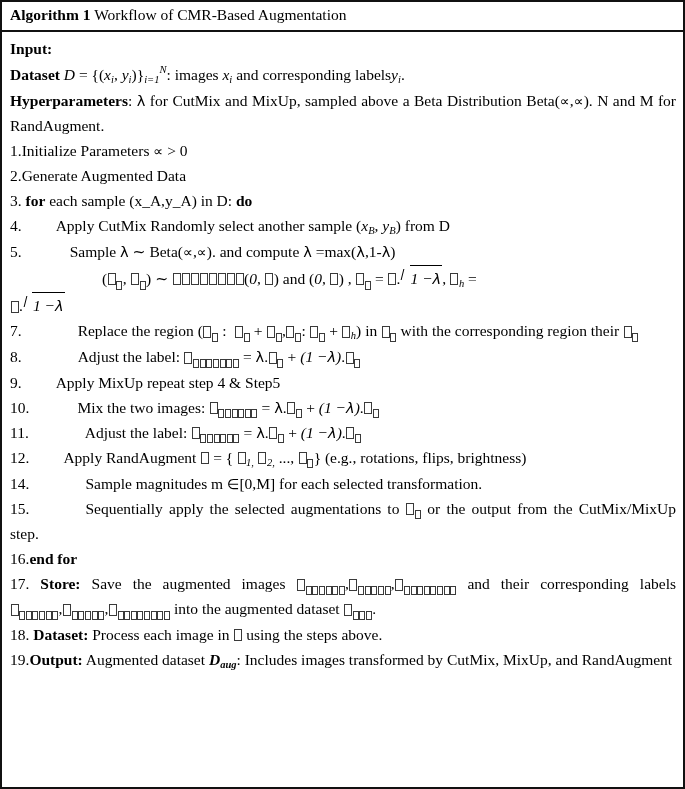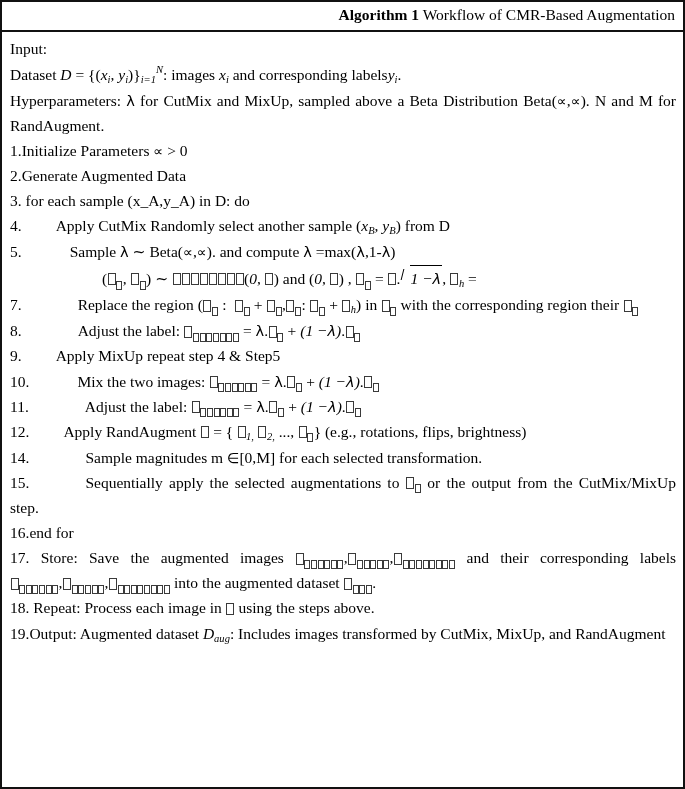--- a/index.html
+++ b/index.html
@@ -26,21 +26,20 @@
     flex-direction: column;
   }
 
   .algo-header {
     box-sizing: border-box;
     padding: 3px 8px 4px 8px;
     border-bottom: 2px solid #111111;
     font-size: 15.5px;
     line-height: 1.35;
     white-space: nowrap;
-    text-align: right;
   }
   .algo-header .algo-name {
     font-weight: bold;
   }
 
   .algo-body {
     box-sizing: border-box;
     padding: 4px 7px 4px 8px;
     font-size: 15.5px;
     line-height: 1.62;
@@ -51,21 +50,21 @@
     display: block;
     text-align: justify;
     text-justify: inter-word;
     margin: 0;
     padding: 0;
   }
   .line.nojust {
     text-align: left;
   }
 
-  b, .bold { font-weight: normal; }
+  b, .bold { font-weight: bold; }
   .ital { font-style: italic; }
 
   
   .mi {
     font-family: "Liberation Serif", "DejaVu Serif", serif;
     font-style: italic;
   }
   .sub {
     font-size: 0.68em;
     vertical-align: -0.28em;
@@ -215,20 +214,23 @@
     <div class="line">
       <span class="ind5"></span><span class="nb">(<span class="tofu"></span><span class="tofu s"></span>,&nbsp;<span class="tofu"></span><span class="tofu s"></span>)</span>
       <span class="tilde">~</span>
       <span class="nb"><span class="tofu"></span><span class="tofu"></span><span class="tofu"></span><span class="tofu"></span><span class="tofu"></span><span class="tofu"></span><span class="tofu"></span><span class="tofu"></span>(<span class="ital">0</span>,&nbsp;<span class="tofu"></span>)</span>
       <span>and</span>
       <span class="nb">(<span class="ital">0</span>,&nbsp;<span class="tofu"></span>)</span> ,
       <span class="nb"><span class="tofu"></span><span class="tofu s"></span> = <span class="tofu"></span>.<span class="sqrt"><span class="rad"><span class="ital">1</span>&nbsp;<span>−</span><span class="lam">λ</span></span></span>,</span>
       <span class="nb"><span class="tofu"></span><span class="sub">h</span> =</span>
     </div>
 
+    <div class="line nojust">
+      <span class="nb"><span class="tofu"></span>.<span class="sqrt"><span class="rad"><span class="ital">1</span>&nbsp;<span>−</span><span class="lam">λ</span></span></span></span>
+    </div>
 
     <div class="line">
       <span>7.</span><span class="ind3"></span><span>Replace the region (</span><span class="nb"><span class="tofu"></span><span class="tofu s"></span>&nbsp;:&nbsp; <span class="tofu"></span><span class="tofu s"></span> + <span class="tofu"></span><span class="tofu s"></span>,</span><span class="nb"><span class="tofu"></span><span class="tofu s"></span>:&nbsp;<span class="tofu"></span><span class="tofu s"></span> + <span class="tofu"></span><span class="sub">h</span>)</span>
       <span>in</span>
       <span class="nb"><span class="tofu"></span><span class="tofu s"></span></span>
       <span>with the corresponding region their</span>
       <span class="nb"><span class="tofu"></span><span class="tofu s"></span></span>
     </div>
 
     <div class="line nojust">
@@ -278,21 +280,21 @@
       <span>Save the augmented images</span>
       <span class="nb"><span class="tofu"></span><span class="tofu s"></span><span class="tofu s"></span><span class="tofu s"></span><span class="tofu s"></span><span class="tofu s"></span><span class="tofu s"></span>,<span class="tofu"></span><span class="tofu s"></span><span class="tofu s"></span><span class="tofu s"></span><span class="tofu s"></span><span class="tofu s"></span>,<span class="tofu"></span><span class="tofu s"></span><span class="tofu s"></span><span class="tofu s"></span><span class="tofu s"></span><span class="tofu s"></span><span class="tofu s"></span><span class="tofu s"></span><span class="tofu s"></span></span>
       <span>and their corresponding labels</span>
       <span class="nb"><span class="tofu"></span><span class="tofu s"></span><span class="tofu s"></span><span class="tofu s"></span><span class="tofu s"></span><span class="tofu s"></span><span class="tofu s"></span>,<span class="tofu"></span><span class="tofu s"></span><span class="tofu s"></span><span class="tofu s"></span><span class="tofu s"></span><span class="tofu s"></span>,<span class="tofu"></span><span class="tofu s"></span><span class="tofu s"></span><span class="tofu s"></span><span class="tofu s"></span><span class="tofu s"></span><span class="tofu s"></span><span class="tofu s"></span><span class="tofu s"></span></span>
       <span>into the augmented dataset</span>
       <span class="nb"><span class="tofu"></span><span class="tofu s"></span><span class="tofu s"></span><span class="tofu s"></span><span>.</span></span>
     </div>
 
     <div class="line nojust">
       <span>18.</span>
-      <b>Repeat:</b>
+      <b>Dataset:</b>
       <span>Process each image in</span>
       <span class="tofu"></span>
       <span>using the steps above.</span>
     </div>
 
     <div class="line nojust">
       <span>19.</span><b>Output:</b>
       <span>Augmented dataset</span>
       <span class="nb"><b class="mi">D</b><span class="sub"><b>aug</b></span></span><span>: Includes images transformed by CutMix, MixUp, and RandAugment</span>
     </div>

